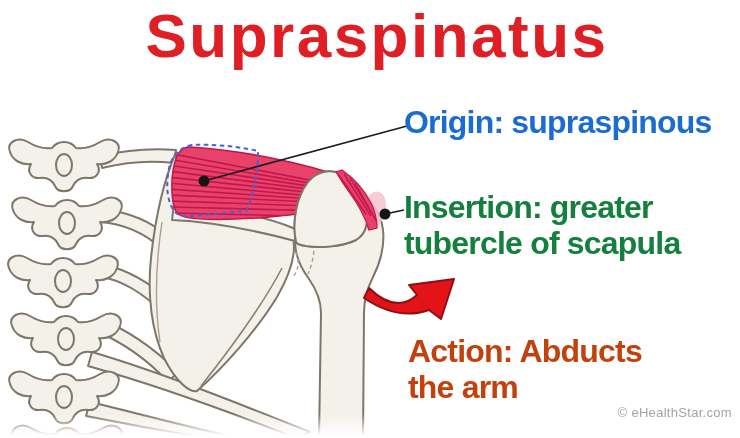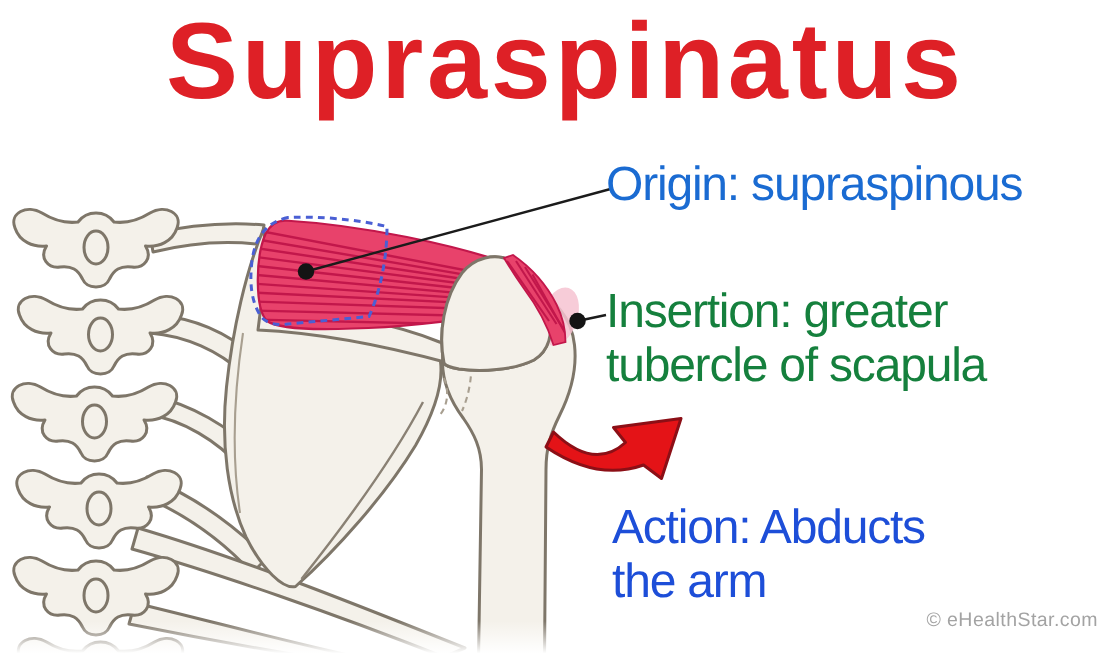--- a/index.html
+++ b/index.html
@@ -7,32 +7,32 @@
     width:740px; height:438px; position:relative; overflow:hidden;
     background:#ffffff;
     font-family:"Liberation Sans","DejaVu Sans",sans-serif;
   }
   #stage { position:absolute; inset:0; }
   svg.illu { position:absolute; left:0; top:0; }
 
   .page-title {
     position:absolute; top:0; left:0; right:0;
     text-align:center;
-    font-size:72px; font-weight:700; letter-spacing:2.5px;
+    font-size:62px; font-weight:700; letter-spacing:2.5px;
     color:#de2026; white-space:nowrap;padding-left:14px;
   }
   .annot {
-    position:absolute; font-weight:400;
+    position:absolute; font-weight:700;
     font-size:32px; line-height:36px; letter-spacing:-0.8px;
     white-space:nowrap;
   }
   .annot span { display:block; }
   #origin-label    { left:404px; top:104px; color:#1a6bd2; }
   #insertion-label { left:404px; top:189px; color:#15803d; }
-  #action-label    { left:408px; top:333px; color:#1d4ed8; }
+  #action-label    { left:408px; top:333px; color:#c2410c; }
 
   .watermark {
     position:absolute; right:8px; bottom:18px;
     font-size:13px; font-weight:400; color:#a3a3a3; letter-spacing:0.3px;
   }
   .bottom-fade {
     position:absolute; left:0; bottom:0; width:410px; height:24px;
     background:linear-gradient(rgba(255,255,255,0), #ffffff 90%);
     pointer-events:none;
   }

